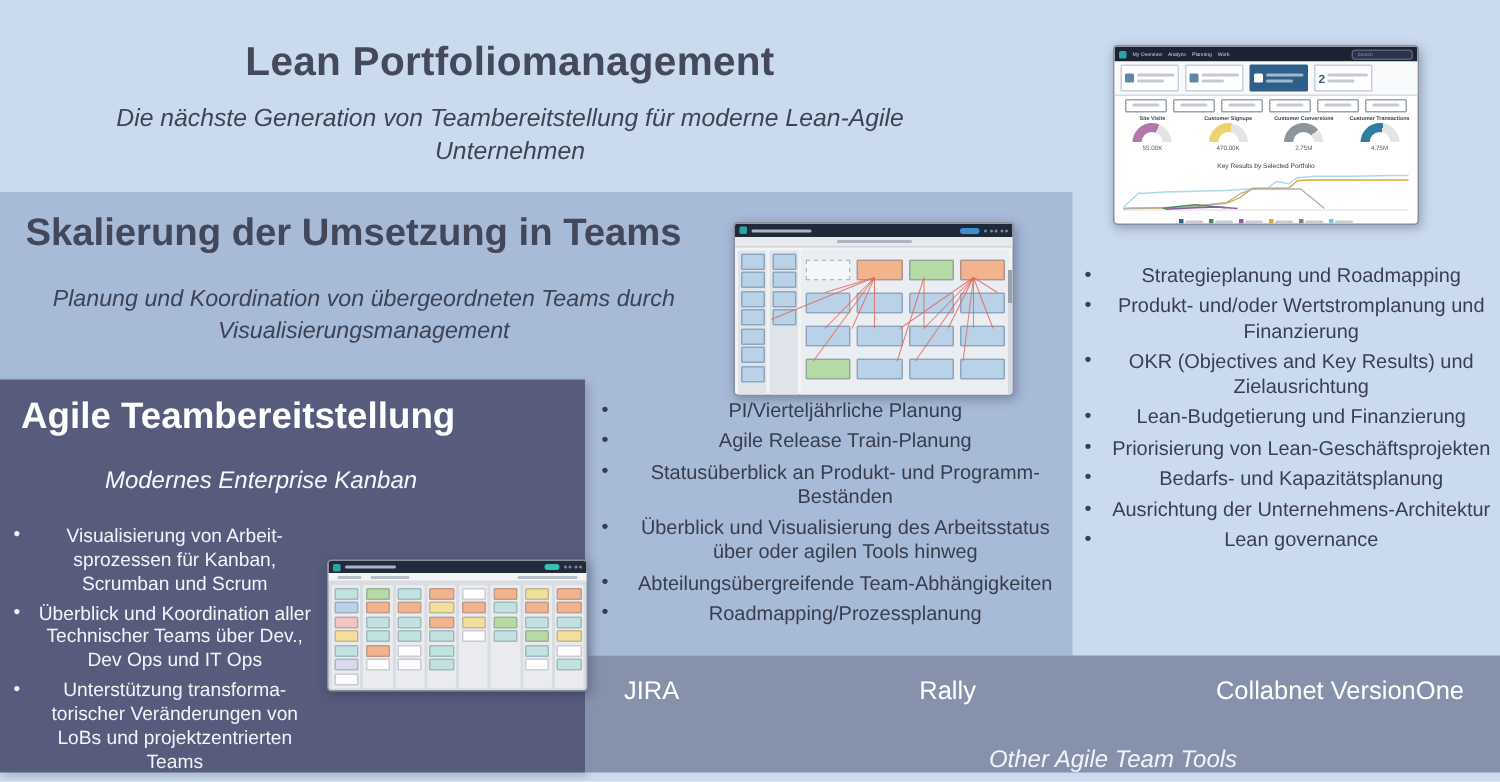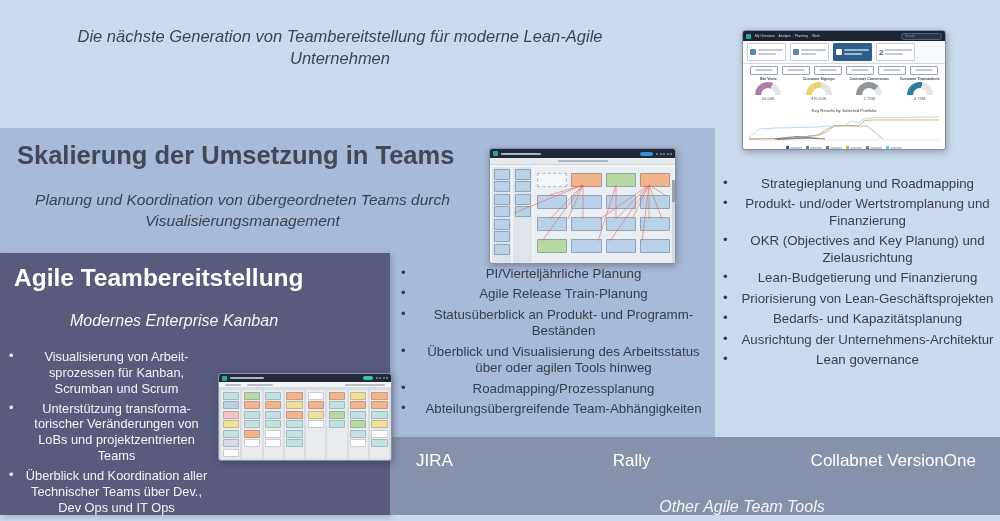--- a/index.html
+++ b/index.html
@@ -113,51 +113,52 @@
 </head>
 <body>
 
 <div class="slide">
 
   <div class="band-mid"></div>
   <div class="panel-dark"></div>
   <div class="bar-tools"></div>
 
   <div class="header">
+    <h1>Lean Portfoliomanagement</h1>
     <div class="sub">Die nächste Generation von Teambereitstellung für moderne Lean-Agile Unternehmen</div>
   </div>
 
   <ul class="blist right-list">
       <li>Strategieplanung und Roadmapping</li>
       <li>Produkt- und/oder Wertstromplanung und Finanzierung</li>
-      <li>OKR (Objectives and Key Planung) und Zielausrichtung</li>
+      <li>OKR (Objectives and Key Results) und Zielausrichtung</li>
       <li>Lean-Budgetierung und Finanzierung</li>
       <li>Priorisierung von Lean-Geschäftsprojekten</li>
       <li>Bedarfs- und Kapazitätsplanung</li>
       <li>Ausrichtung der Unternehmens-Architektur</li>
       <li>Lean governance</li>
     </ul>
 
   <div class="mid-title">Skalierung der Umsetzung in Teams</div>
   <div class="mid-sub">Planung und Koordination von übergeordneten Teams durch Visualisierungsmanagement</div>
   <ul class="blist mid-list">
       <li>PI/Vierteljährliche Planung</li>
       <li>Agile Release Train-Planung</li>
       <li>Statusüberblick an Produkt- und Programm-Beständen</li>
       <li>Überblick und Visualisierung des Arbeitsstatus über oder agilen Tools hinweg</li>
+      <li>Abteilungsübergreifende Team-Abhängigkeiten</li>
       <li>Roadmapping/Prozessplanung</li>
-      <li>Abteilungsübergreifende Team-Abhängigkeiten</li>
     </ul>
 
   <div class="dark-title">Agile Teambereitstellung</div>
   <div class="dark-sub">Modernes Enterprise Kanban</div>
   <ul class="blist dark-list">
       <li>Visualisierung von Arbeit-sprozessen für Kanban, Scrumban und Scrum</li>
+      <li>Überblick und Koordination aller Technischer Teams über Dev., Dev Ops und IT Ops</li>
       <li>Unterstützung transforma-torischer Veränderungen von LoBs und projektzentrierten Teams</li>
-      <li>Überblick und Koordination aller Technischer Teams über Dev., Dev Ops und IT Ops</li>
     </ul>
 
   <div style="position:absolute;left:390px;top:437px;width:656px;">
     <div class="tools-row">
       <span>JIRA</span>
       <span>Rally</span>
       <span>Collabnet VersionOne</span>
     </div>
     <div class="tools-caption">Other Agile Team Tools</div>
   </div>

